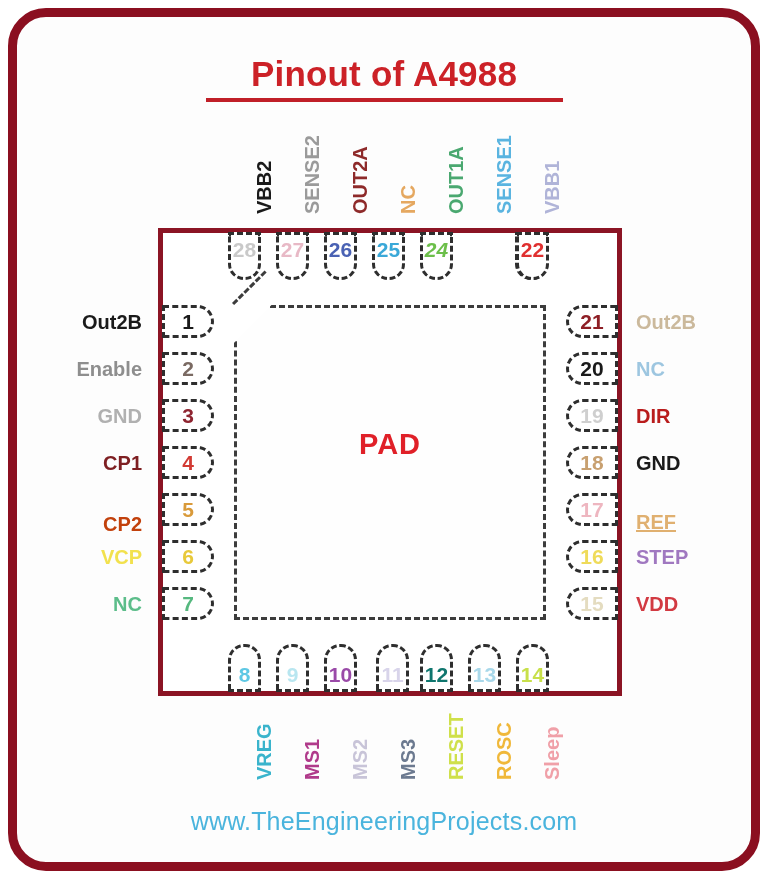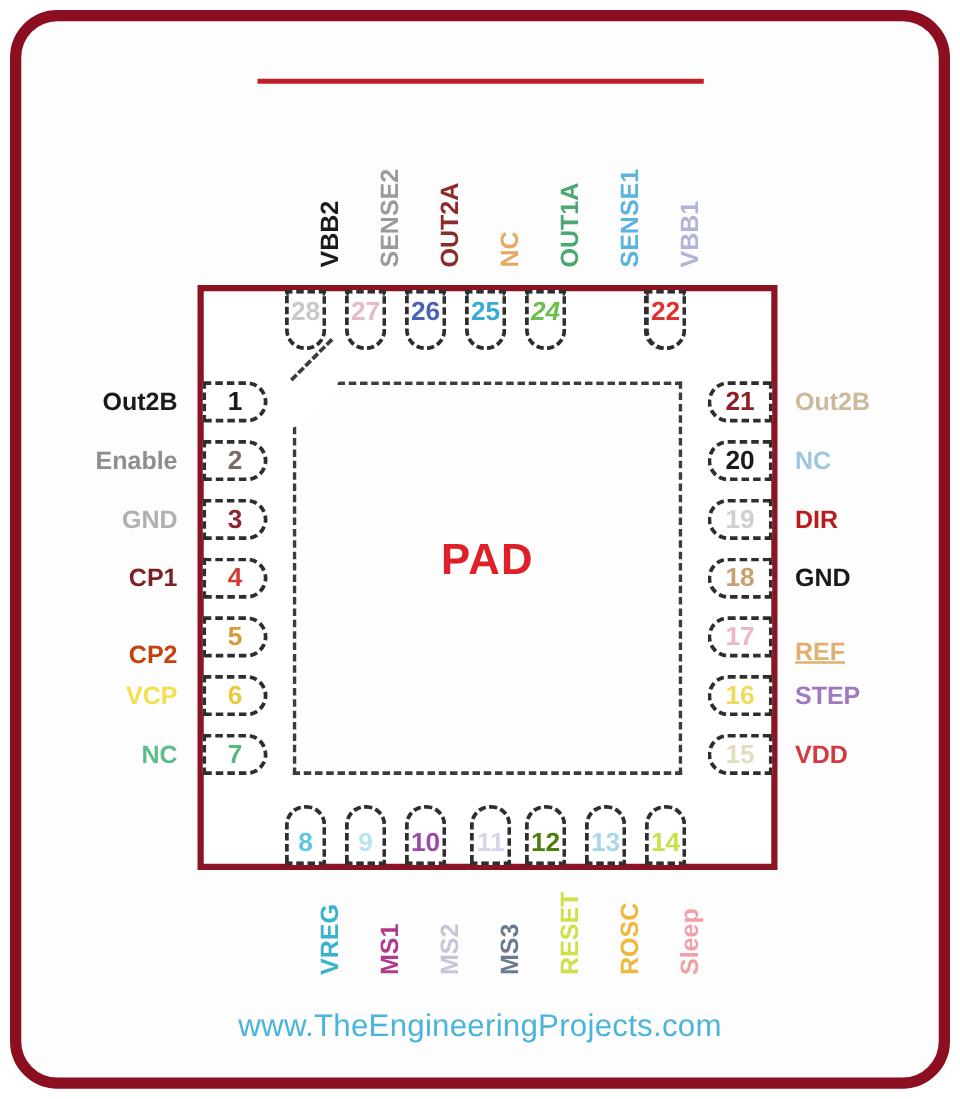--- a/index.html
+++ b/index.html
@@ -87,21 +87,21 @@
     transform: rotate(-45deg);
     transform-origin: left top;
     background: transparent;
   }
   #pad-label {
     position: absolute;
     left: 234px;
     top: 428px;
     width: 312px;
     text-align: center;
-    font-size: 35px;
+    font-size: 29px;
     font-weight: bold;
     color: #e02028;
     letter-spacing: 1px;
   }
 
   
   .pin {
     position: absolute;
     box-sizing: border-box;
     border: 3px dashed #2e2e2e;
@@ -181,20 +181,21 @@
     color: #4ab4dd;
     letter-spacing: 0.2px;
   }
 </style>
 </head>
 <body>
 
 <div id="outer-frame"></div>
 
 <div id="title-block">
+  <div id="page-title">Pinout of A4988</div>
   <div id="title-underline"></div>
 </div>
 
 <div id="chip-body"></div>
 
 <div id="pad"></div>
 <div id="pad-inner-chamfer"></div>
 <div id="pad-label">PAD</div>
 
 <div id="pin-layer">
@@ -241,21 +242,21 @@
     <div class="pin pin-top" style="left: 516px; top: 232px; color: rgb(224, 48, 48);">22</div>
     <div class="label-vert" style="left: 542px; top: 0px; transform: rotate(-90deg) translate(-214px, 0px); transform-origin: left top; color: rgb(176, 180, 216);">VBB1</div>
     <div class="pin pin-bottom" style="left: 228px; top: 644px; color: rgb(94, 200, 228);">8</div>
     <div class="label-vert" style="left: 254px; top: 0px; transform: rotate(-90deg) translate(-780px, 0px); transform-origin: left top; color: rgb(58, 180, 204);">VREG</div>
     <div class="pin pin-bottom" style="left: 276px; top: 644px; color: rgb(184, 230, 240);">9</div>
     <div class="label-vert" style="left: 302px; top: 0px; transform: rotate(-90deg) translate(-780px, 0px); transform-origin: left top; color: rgb(176, 58, 138);">MS1</div>
     <div class="pin pin-bottom" style="left: 324px; top: 644px; color: rgb(154, 74, 168); text-align: center;">10</div>
     <div class="label-vert" style="left: 350px; top: 0px; transform: rotate(-90deg) translate(-780px, 0px); transform-origin: left top; color: rgb(200, 196, 216);">MS2</div>
     <div class="pin pin-bottom" style="left: 376px; top: 644px; color: rgb(216, 212, 234);">11</div>
     <div class="label-vert" style="left: 398px; top: 0px; transform: rotate(-90deg) translate(-780px, 0px); transform-origin: left top; color: rgb(108, 122, 144);">MS3</div>
-    <div class="pin pin-bottom" style="left: 420px; top: 644px; color: #4d7c0f;">12</div>
+    <div class="pin pin-bottom" style="left: 420px; top: 644px; color: #0f766e;">12</div>
     <div class="label-vert" style="left: 446px; top: 0px; transform: rotate(-90deg) translate(-780px, 0px); transform-origin: left top; color: rgb(207, 224, 74);">RESET</div>
     <div class="pin pin-bottom" style="left: 468px; top: 644px; color: rgb(168, 216, 234);">13</div>
     <div class="label-vert" style="left: 494px; top: 0px; transform: rotate(-90deg) translate(-780px, 0px); transform-origin: left top; color: rgb(240, 184, 58);">ROSC</div>
     <div class="pin pin-bottom" style="left: 516px; top: 644px; color: rgb(200, 224, 74);">14</div>
     <div class="label-vert" style="left: 542px; top: 0px; transform: rotate(-90deg) translate(-780px, 0px); transform-origin: left top; color: rgb(240, 160, 168);">Sleep</div>
   </div>
 
 <div id="footer-url">www.TheEngineeringProjects.com</div>
 
 </body></html>

